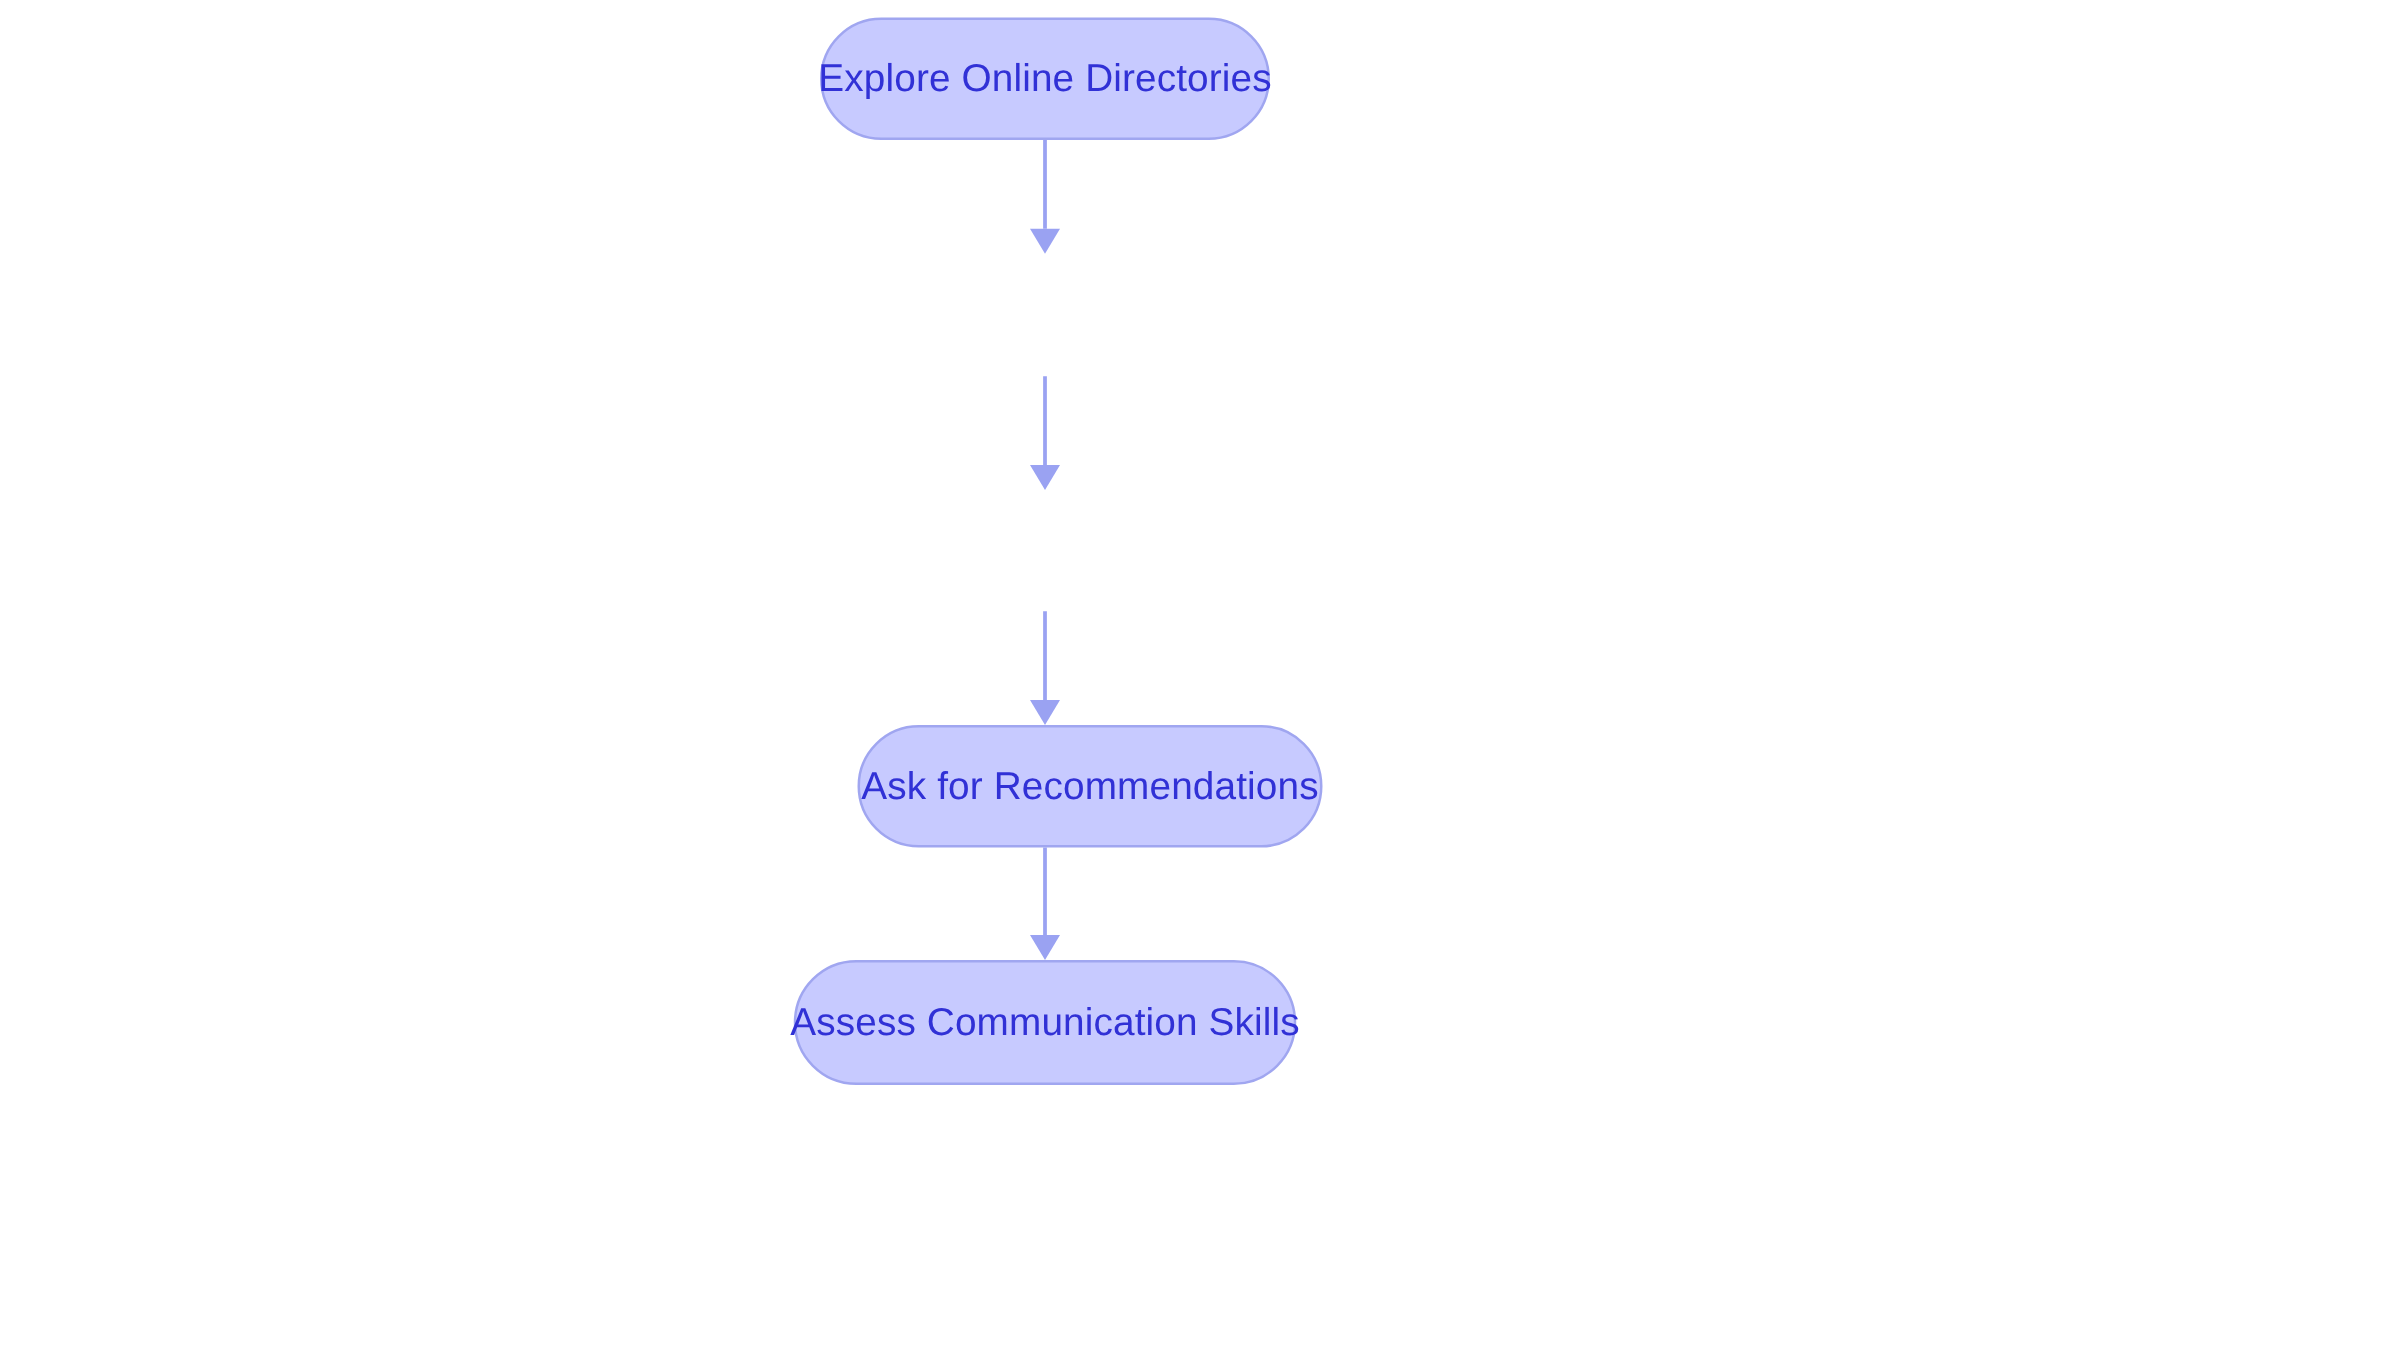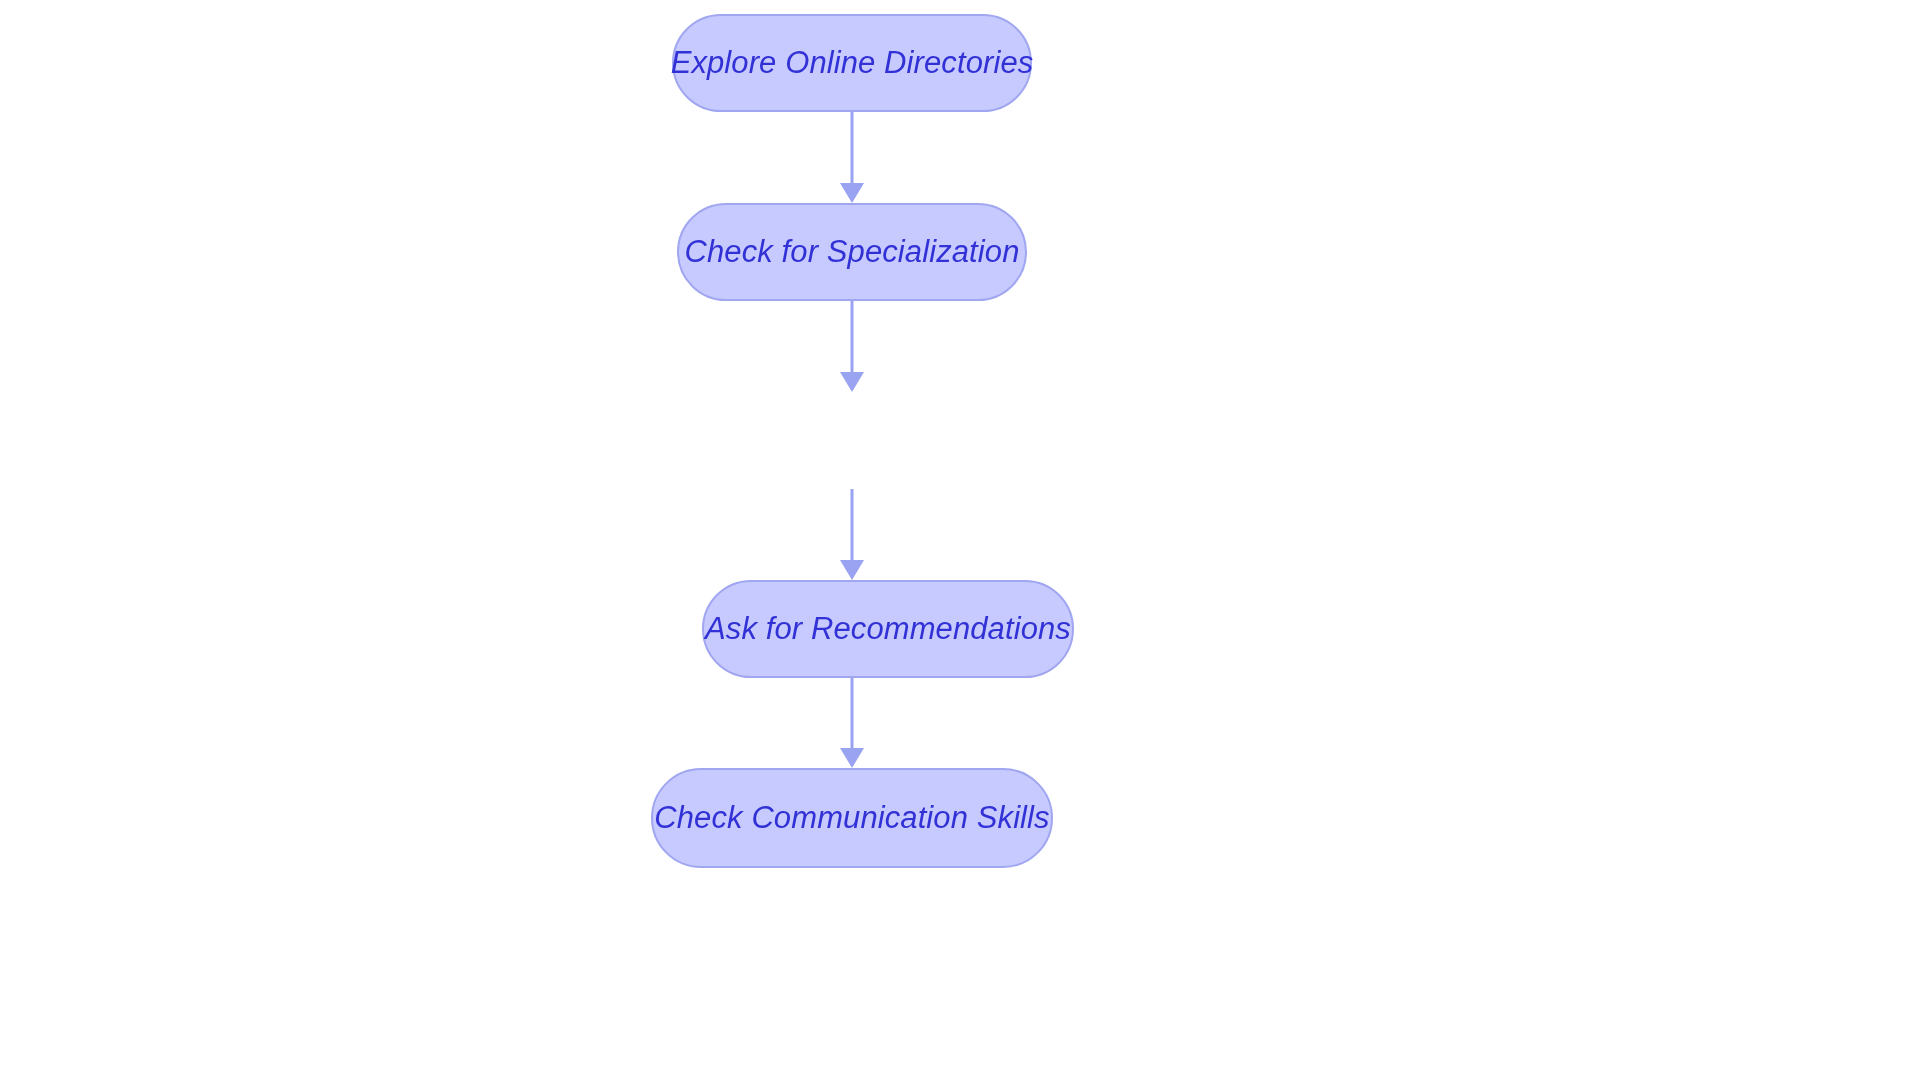--- a/index.html
+++ b/index.html
@@ -17,25 +17,24 @@
 
   #flowchart-canvas {
     position: relative;
     width: 1920px;
     height: 1083px;
     background: #ffffff;
   }
 
   .flow-column {
     position: absolute;
-    left: 16px;
+    left: 0;
     top: 0;
     width: 1672px;
     height: 1083px;
-    font-style: italic;
   }
 
   
   .node {
     position: absolute;
     left: 50%;
     transform: translateX(-50%);
     box-sizing: border-box;
     display: flex;
     align-items: center;
@@ -107,23 +106,20 @@
 
     <div class="node node-1">
       <span class="node-label">Explore Online Directories</span>
     </div>
 
     <div class="connector connector-1">
       <div class="conn-line"></div>
       <div class="conn-head"></div>
     </div>
 
-    <div class="node node-2">
-      <span class="node-label">Check for Specialization</span>
-    </div>
 
     <div class="connector connector-2">
       <div class="conn-line"></div>
       <div class="conn-head"></div>
     </div>
 
 
     <div class="connector connector-3">
       <div class="conn-line"></div>
       <div class="conn-head"></div>
@@ -132,17 +128,17 @@
     <div class="node node-4">
       <span class="node-label">Ask for Recommendations</span>
     </div>
 
     <div class="connector connector-4">
       <div class="conn-line"></div>
       <div class="conn-head"></div>
     </div>
 
     <div class="node node-5">
-      <span class="node-label">Check Communication Skills</span>
+      <span class="node-label">Assess Communication Skills</span>
     </div>
 
   </div>
 </div>
 
 </body></html>

